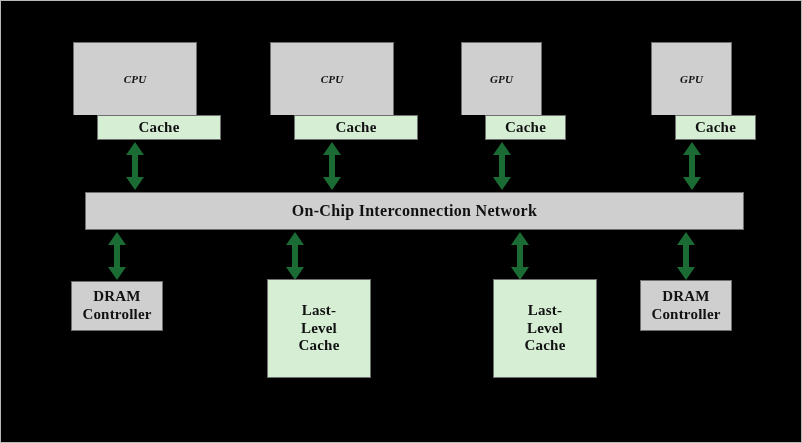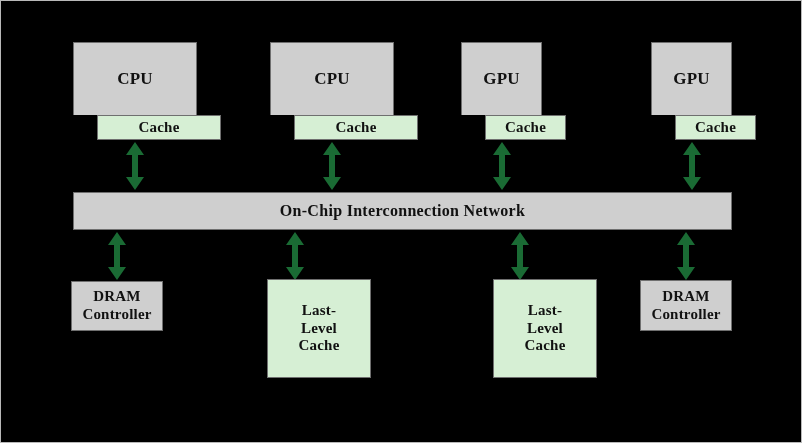--- a/index.html
+++ b/index.html
@@ -29,22 +29,23 @@
     color: #111111;
     font-weight: bold;
     line-height: 1.18;
     border: 1px solid #6f6f6f;
     letter-spacing: 0.2px;
   }
   .gray   { background: #cfcfcf; }
   .green  { background: #d6efd4; margin-left: 24px; }
 
   .core-body {
-    font-size: 17px;
+    font-size: 11px;
     border-bottom: none;
+    font-style: italic;
   }
   .cache-strip {
     font-size: 15px;
   }
   .net-bar {
     font-size: 16px;
     letter-spacing: 0.3px;
   }
   .bottom-box {
     font-size: 15px;
@@ -108,21 +109,21 @@
       <polygon points="10,0 19,13 13,13 13,35 19,35 10,48 1,35 7,35 7,13 1,13" fill="#1a6b34"></polygon>
     </svg>
   </span>
 
   <span class="arrow" style="left:681px; top:141px;">
     <svg width="20" height="48" viewBox="0 0 20 48" aria-hidden="true">
       <polygon points="10,0 19,13 13,13 13,35 19,35 10,48 1,35 7,35 7,13 1,13" fill="#1a6b34"></polygon>
     </svg>
   </span>
 
-  <div class="box gray net-bar" style="left:72px; top:191px; width:659px; height:38px;">
+  <div class="box gray net-bar" style="left:84px; top:191px; width:659px; height:38px;">
     <span>On-Chip Interconnection Network</span>
   </div>
 
   <span class="arrow" style="left:106px; top:231px;">
     <svg width="20" height="48" viewBox="0 0 20 48" aria-hidden="true">
       <polygon points="10,0 19,13 13,13 13,35 19,35 10,48 1,35 7,35 7,13 1,13" fill="#1a6b34"></polygon>
     </svg>
   </span>
 
   <span class="arrow" style="left:284px; top:231px;">

